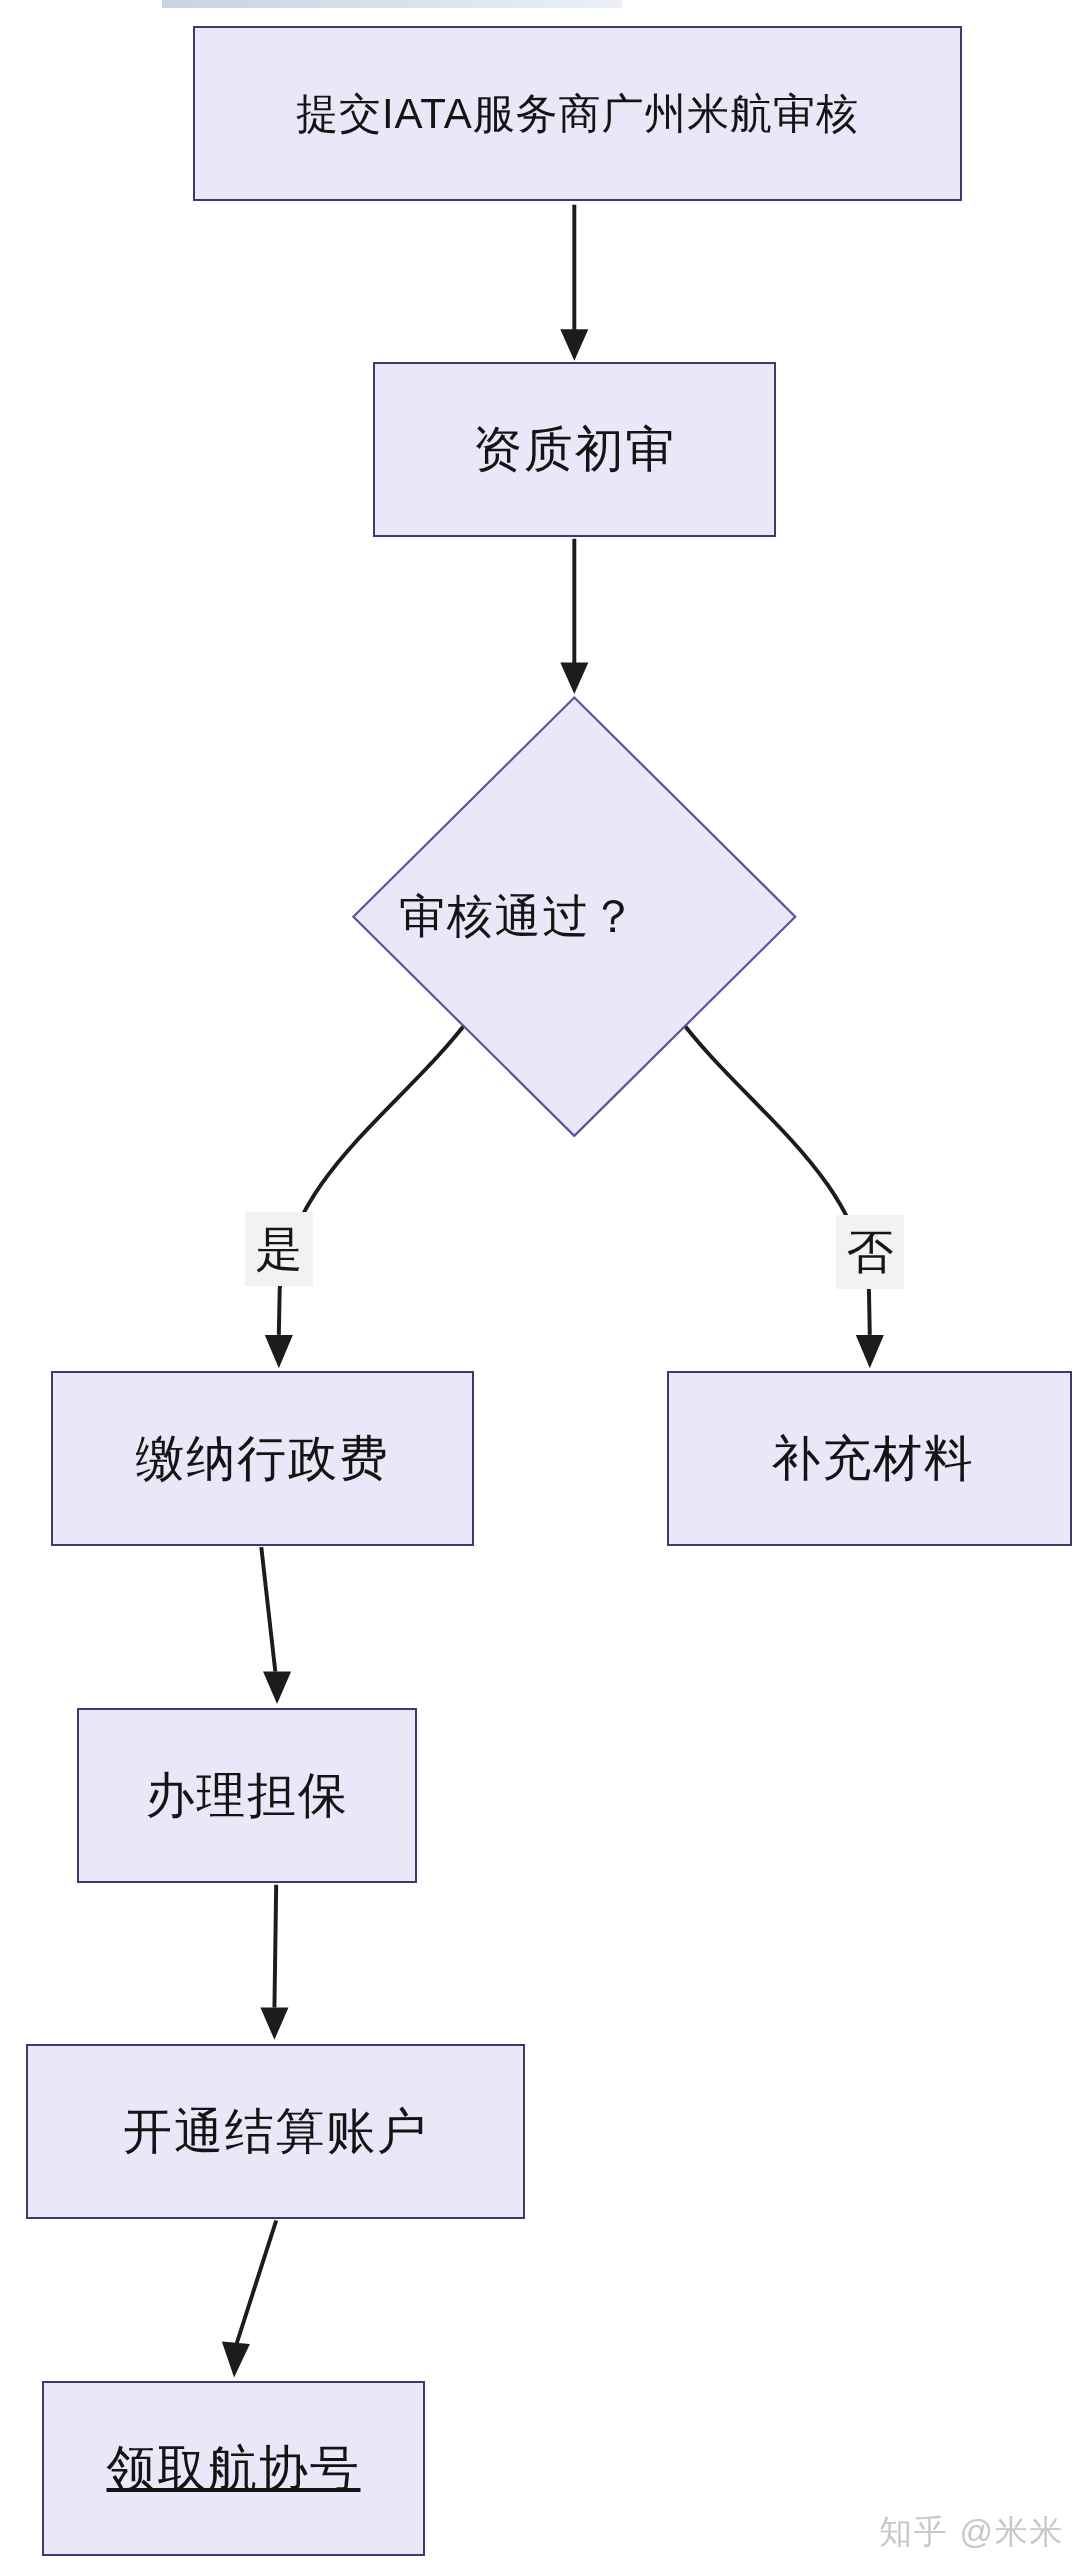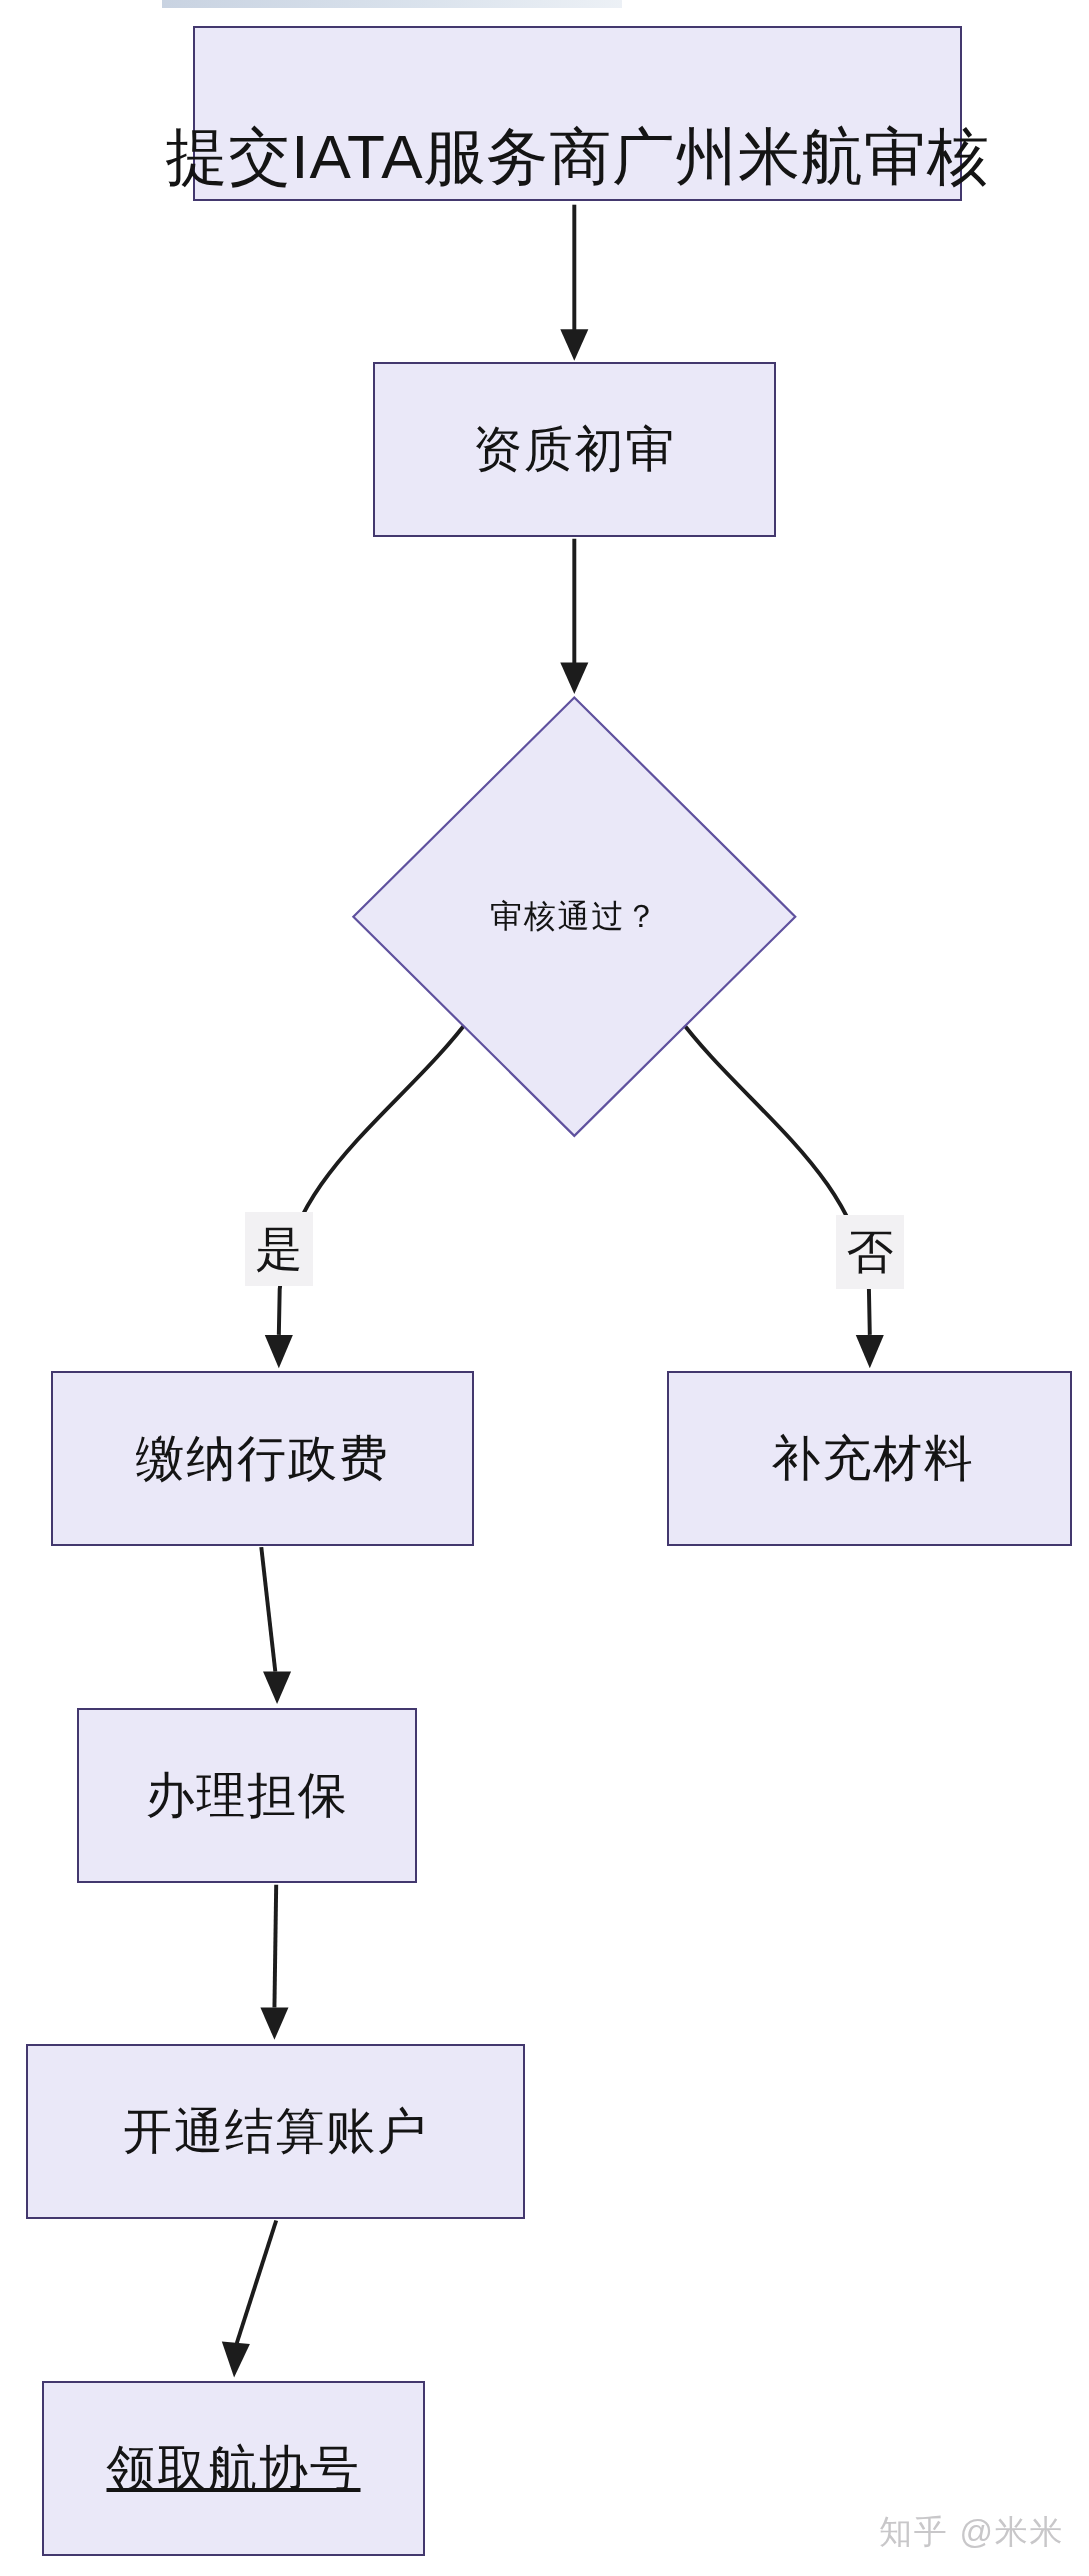--- a/index.html
+++ b/index.html
@@ -20,25 +20,25 @@
     position:absolute;
     background:#eae8f8;
     border:2.6px solid #43386e;
     box-sizing:border-box;
     display:flex;align-items:center;justify-content:center;
     color:#141414;
     font-size:49px;
     letter-spacing:1.8px;
     white-space:nowrap;
   }
-  .node.wide{font-size:62px;letter-spacing:0.9px;align-items:flex-end;}
+  .node.wide{font-size:42px;letter-spacing:0.9px;}
   .diamond-label{
     position:absolute;
-    display:flex;align-items:center;justify-content:center;
-    color:#141414;font-size:32px;letter-spacing:1.8px;
+    display:flex;align-items:center;justify-content:flex-start;
+    color:#141414;font-size:46px;letter-spacing:1.8px;
     background:transparent;white-space:nowrap;
   }
   .edge-label{
     position:absolute;
     display:flex;align-items:center;justify-content:center;
     background:#f2f1f3;
     color:#161616;font-size:47px;
   }
   .watermark{
     position:absolute;

